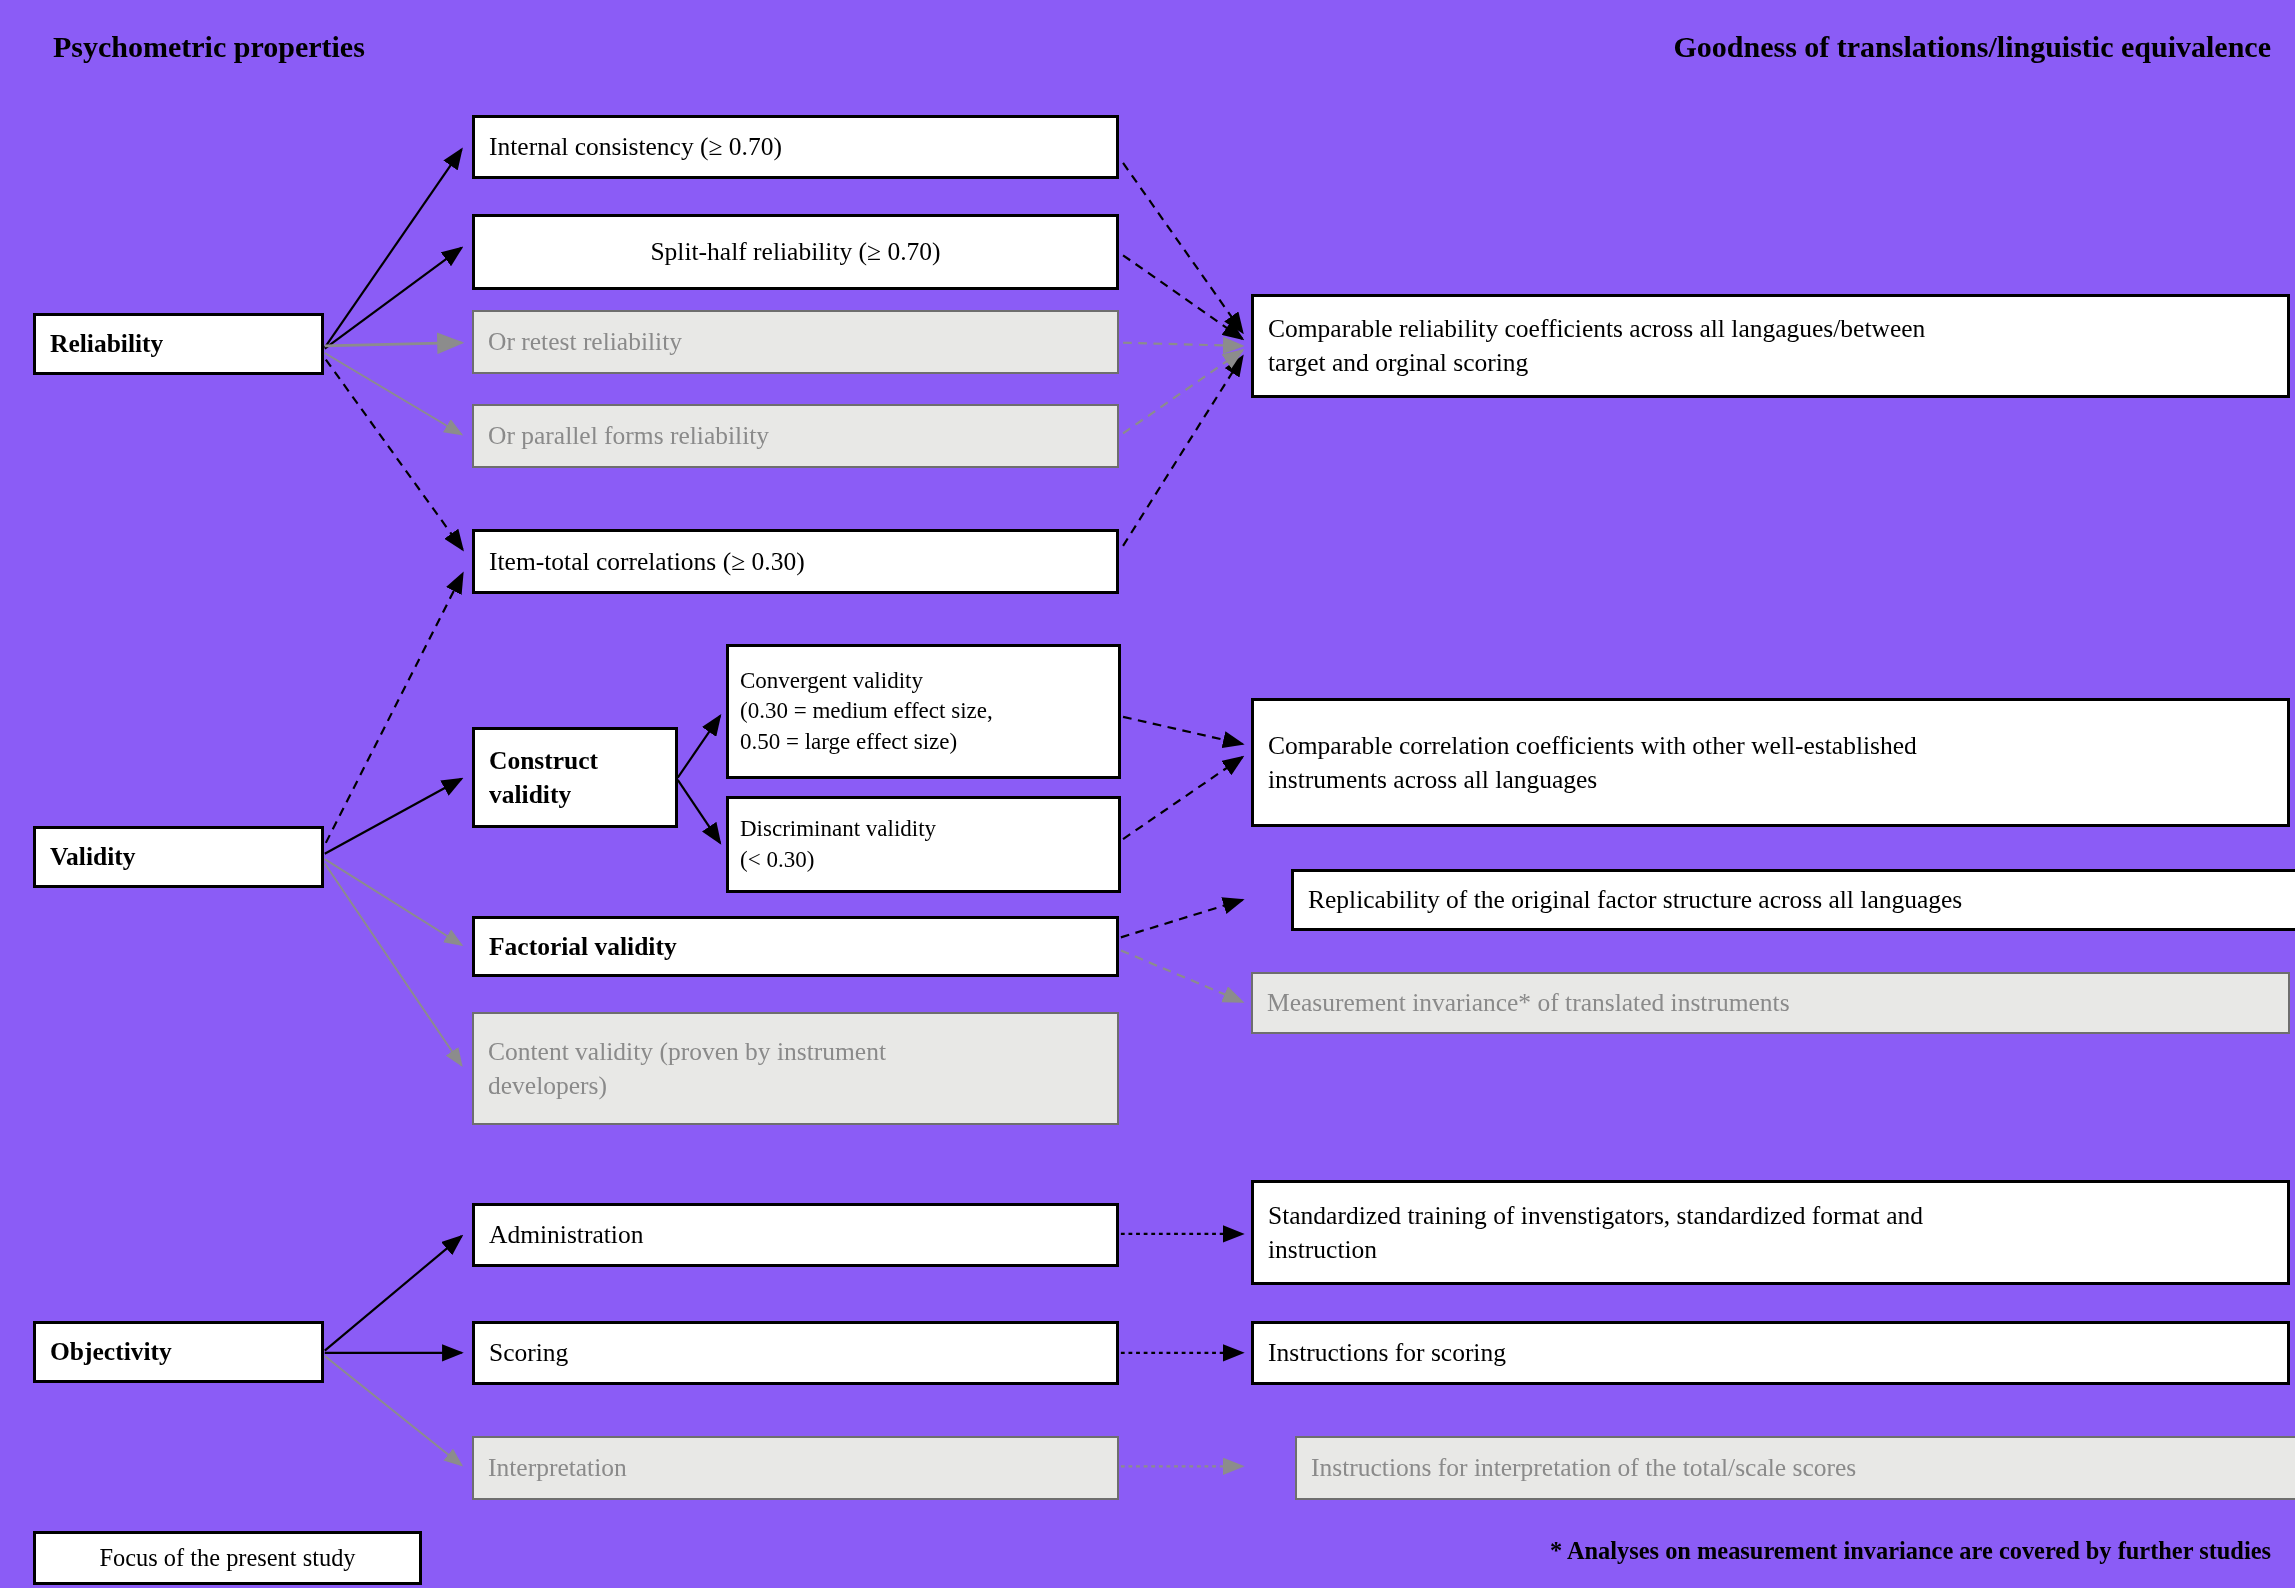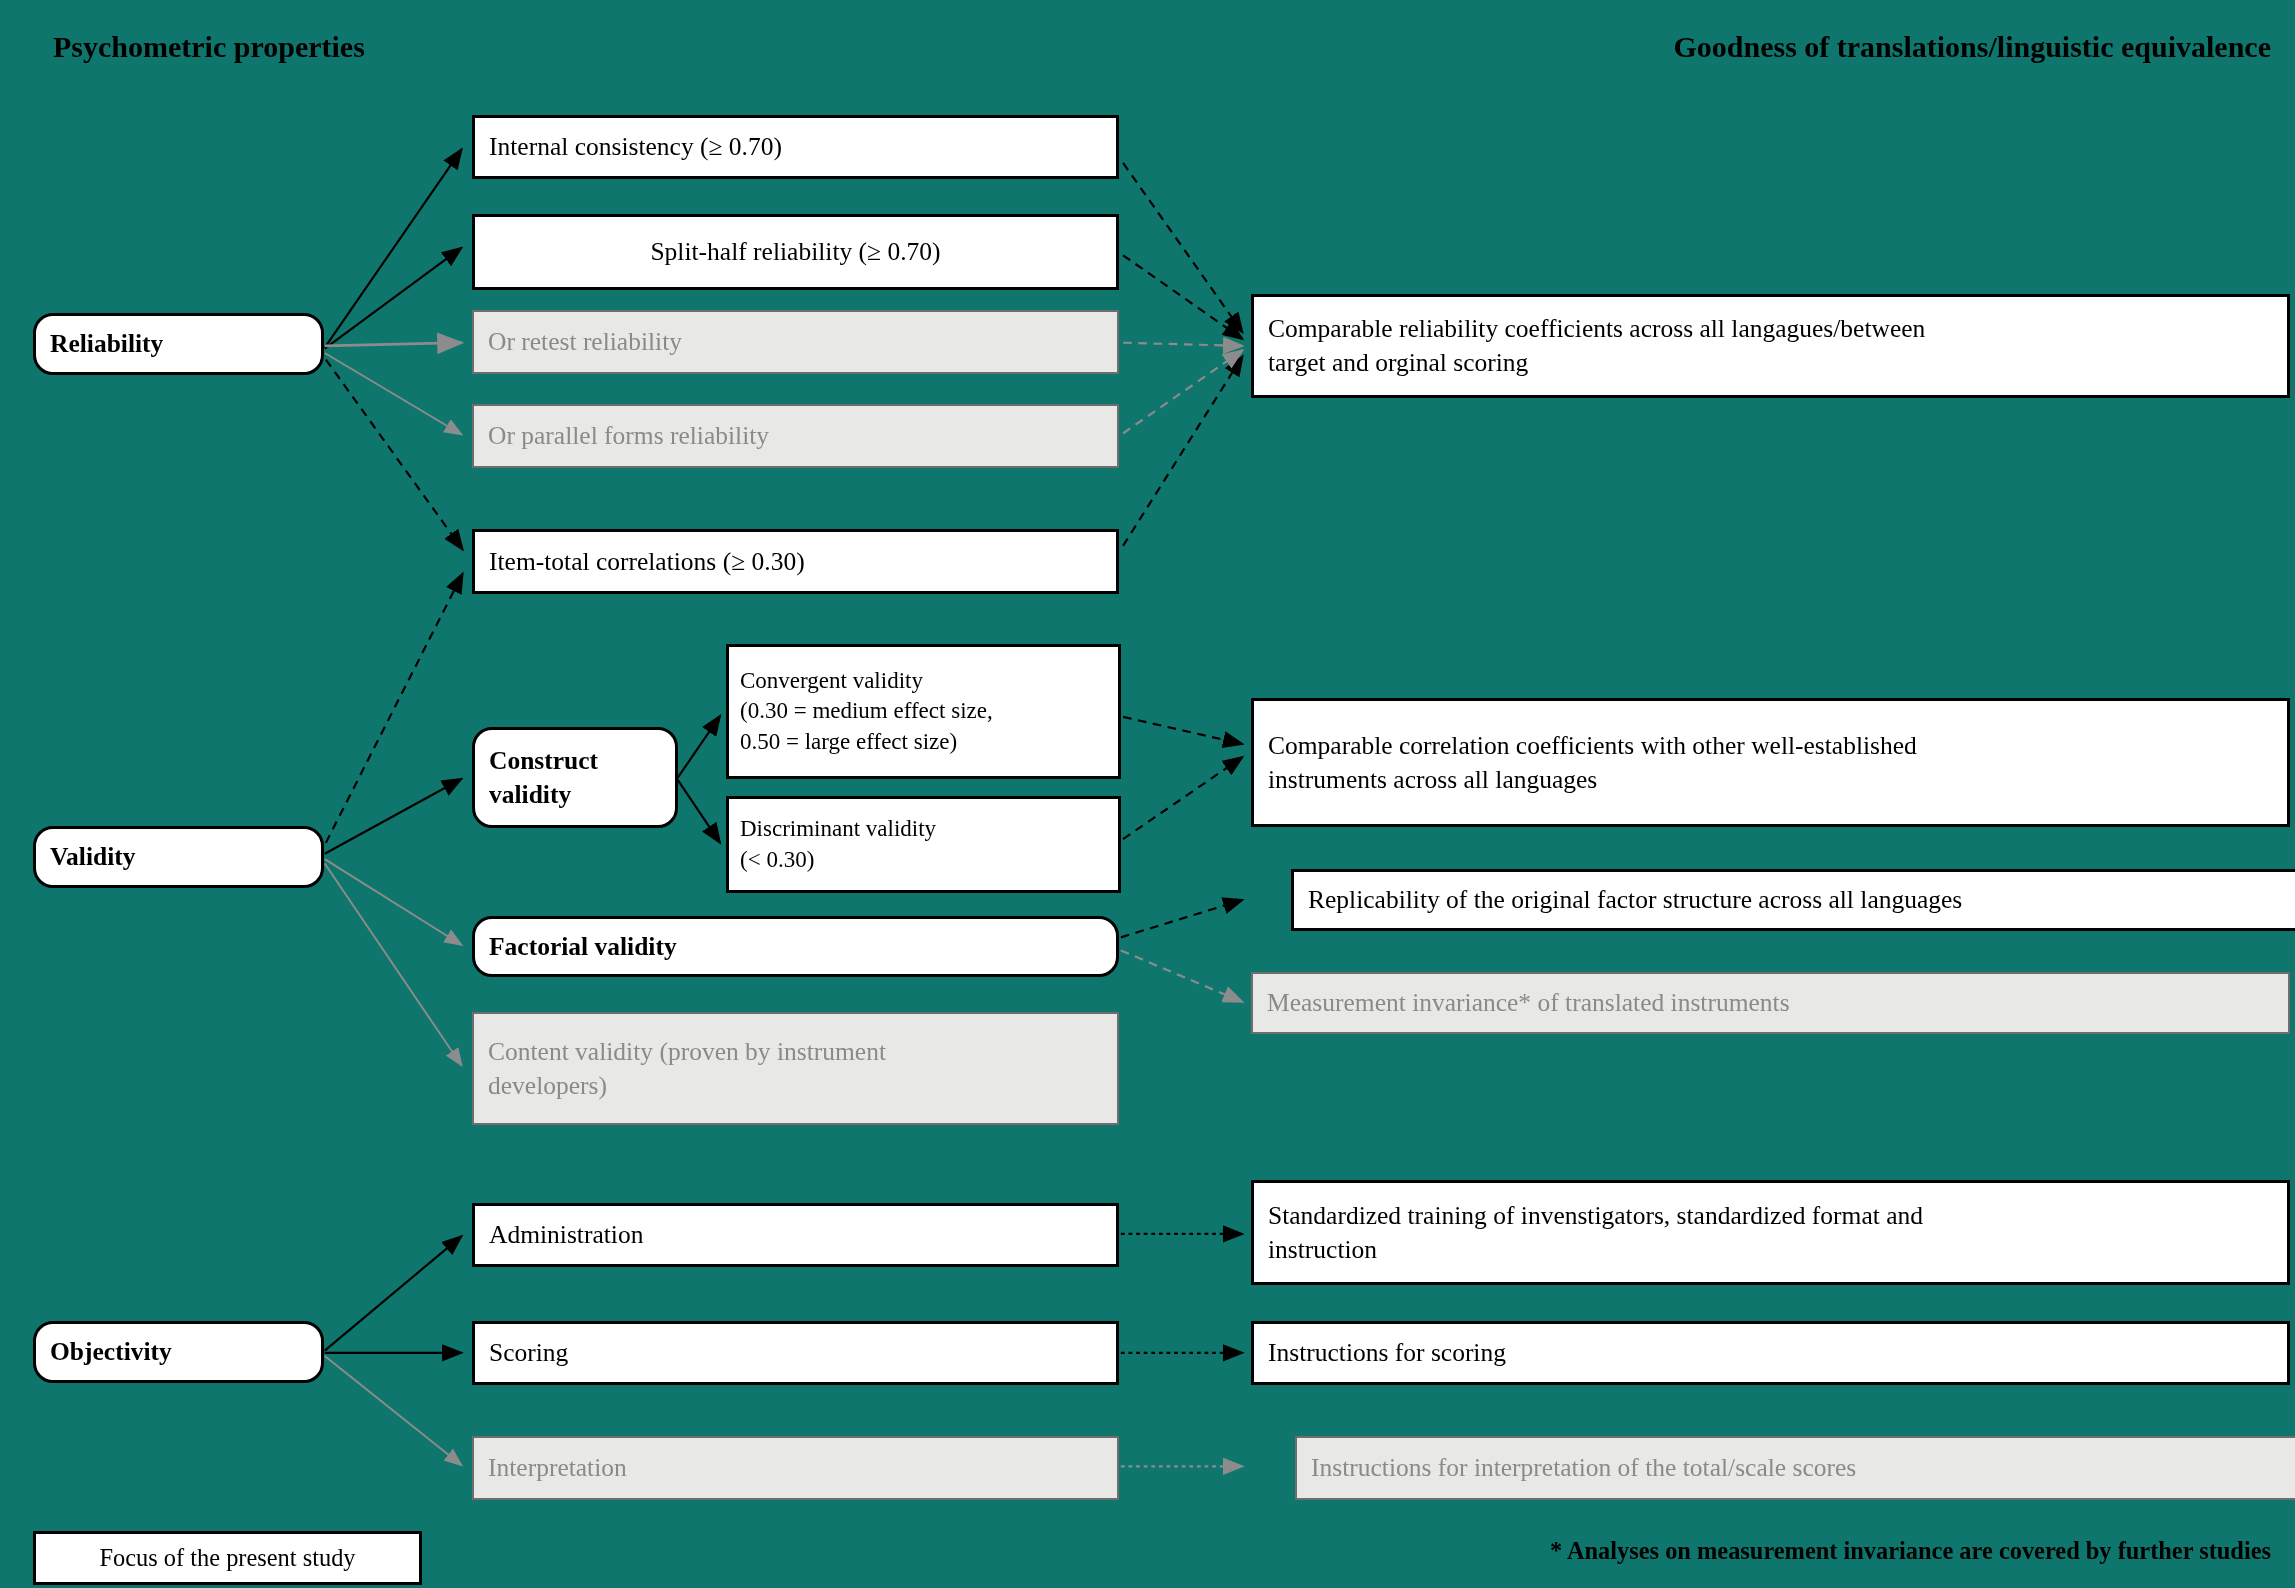--- a/index.html
+++ b/index.html
@@ -4,38 +4,38 @@
 <style>
   :root{
     --black:#000000;
     --gray-fill:#e8e8e6;
     --gray-border:#6e6e6e;
     --gray-text:#8a8a8a;
     --arrow-gray:#8c8c8c;
   }
   html,body{margin:0;padding:0;background:#ffffff;}
   .canvas{
-    position:relative;width:2295px;height:1588px;background:#0f766e;
+    position:relative;width:2295px;height:1588px;background:#8b5cf6;
     font-family:"Liberation Serif", serif;overflow:hidden;
   }
   .title{
     position:absolute;font-weight:bold;font-size:30px;color:#000;white-space:nowrap;
   }
   .box{
     position:absolute;box-sizing:border-box;background:#ffffff;
     border:3.8px solid var(--black);color:#000;
     display:flex;align-items:center;
     font-size:25.5px;line-height:1.32;padding:17px 14px;
   }
   .box.gray{
     background:var(--gray-fill);
     border:2.7px solid var(--gray-border);
     color:var(--gray-text);
   }
-  .box.bold{font-weight:bold;border-radius:20px;}
+  .box.bold{font-weight:bold;}
   .box.small{font-size:23px;padding:0 11px;}
   .prewrap{white-space:pre-line;}
   .legend-box{justify-content:center;padding:0 5.4px;}
   .footnote{
     position:absolute;font-weight:bold;font-size:24.4px;color:#000;white-space:nowrap;margin-left:9px;
   }
   svg.arrows{position:absolute;left:0;top:0;pointer-events:none;}
   .ln-sb{stroke:#000;stroke-width:4;fill:none;}
   .ln-sg{stroke:var(--arrow-gray);stroke-width:5;fill:none;}
   .ln-sg2{stroke:var(--arrow-gray);stroke-width:3.5;fill:none;}

